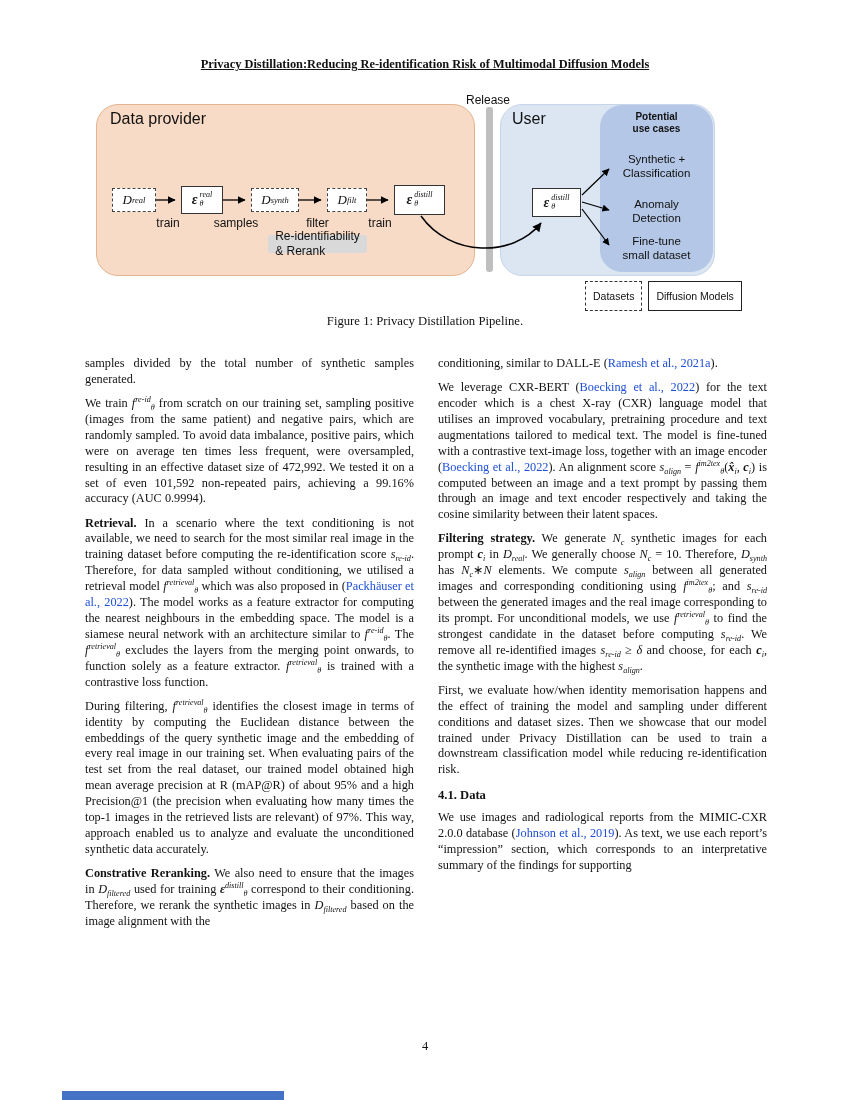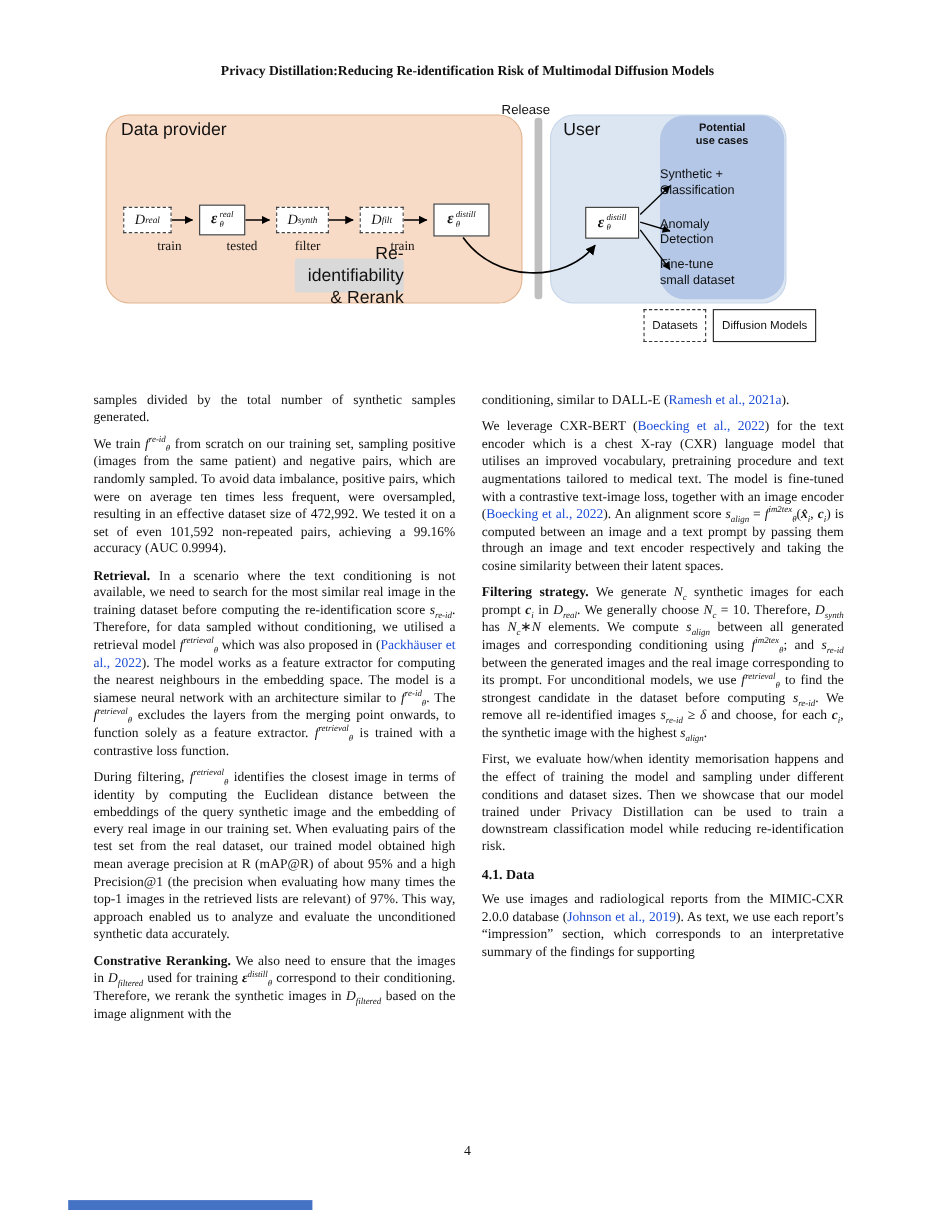--- a/index.html
+++ b/index.html
@@ -1,49 +1,49 @@
 <!DOCTYPE html>
 <html><head>
 <meta charset="utf-8">
 <style>
   html,body{margin:0;padding:0;background:#ffffff;}
   .page{position:relative;width:850px;height:1100px;background:#fff;
         font-family:"Liberation Serif",serif;color:#121212;overflow:hidden;}
 
   .running-head{position:absolute;top:57px;left:0;width:100%;text-align:center;
-                font-weight:bold;font-size:12.4px;}
+                font-weight:bold;font-size:12.4px;text-decoration:underline;}
 
   
   .figure{position:absolute;left:88px;top:95px;width:662px;height:208px;
           font-family:"Liberation Sans",sans-serif;color:#111;}
   .provider-box{position:absolute;left:8px;top:9px;width:377px;height:170px;
                 background:#f8dbc6;border:1px solid #e2b48f;border-radius:22px;}
   .user-box{position:absolute;left:412px;top:9px;width:213px;height:170px;
             background:#dce6f2;border:1px solid #c6d5ea;border-radius:22px;}
   .usecase-box{position:absolute;left:512px;top:10px;width:113px;height:167px;
                background:#b4c7e7;border-radius:22px;}
   .divider{position:absolute;left:398px;top:12px;width:7px;height:165px;
            background:#bfbfbf;border-radius:3px;}
-  .release{position:absolute;left:368px;top:-2px;width:64px;
+  .release{position:absolute;left:368px;top:-2px;width:64px;text-align:center;
            font-size:12px;}
   .provider-title{position:absolute;left:22px;top:15px;font-size:16px;}
   .user-title{position:absolute;left:424px;top:15px;font-size:16px;}
   .usecase-title{position:absolute;left:512px;top:16px;width:113px;text-align:center;
                  font-weight:bold;font-size:10px;line-height:1.18;white-space:pre-line;}
-  .uc-item{position:absolute;left:512px;width:113px;text-align:left;
+  .uc-item{position:absolute;left:512px;width:113px;text-align:center;
            font-size:11.5px;line-height:1.18;white-space:pre-line;}
   .uc-0{top:58px;} .uc-1{top:103px;} .uc-2{top:140px;}
-  .plabel{position:absolute;font-size:12px;text-align:left;font-family:Liberation Serif, serif;}
+  .plabel{position:absolute;font-size:12px;text-align:center;}
   .lab-train1{left:55px;width:50px;top:121px;}
   .lab-sample{left:118px;width:60px;top:121px;}
   .lab-filter{left:180px;width:99px;top:121px;}
   .lab-train2{left:267px;width:50px;top:121px;}
-  .filter-box{position:absolute;left:180px;top:140px;width:99px;height:31px;
+  .filter-box{position:absolute;left:180px;top:140px;width:99px;height:18px;
               background:#d9d9d9;border-radius:3px;display:flex;align-items:center;
-              justify-content:center;text-align:right;font-size:16px;line-height:1.25;
+              justify-content:center;text-align:left;font-size:12px;line-height:1.25;
               white-space:pre-line;}
   .fnode{position:absolute;background:#fff;display:flex;align-items:center;
          justify-content:center;font-family:"Liberation Serif",serif;
          font-style:italic;font-size:13px;box-sizing:border-box;}
   .dashed{border:1.3px dashed #444;}
   .solid{border:1.3px solid #333;}
   .ns{font-size:8.5px;line-height:0;font-style:italic;}
   .nb.eps{font-weight:bold;font-size:14px;}
   .stk{display:inline-flex;flex-direction:column;margin-left:2px;font-size:8px;
        line-height:1.1;align-items:flex-start;font-style:italic;}
@@ -140,39 +140,40 @@
     </div>
     <div class="fnode solid n-epsuser">
       <span class="nb eps">ε</span>
         <span class="stk">
           <span>distill</span>
           <span>θ</span>
         </span>
     </div>
 
     <div class="plabel lab-train1">train</div>
-    <div class="plabel lab-sample">tested</div>
+    <div class="plabel lab-sample">samples</div>
     <div class="plabel lab-filter">filter</div>
     <div class="plabel lab-train2">train</div>
     <div class="filter-box">Re-identifiability
 &amp; Rerank</div>
 
     <div class="uc-item uc-0">Synthetic +
 Classification</div>
     <div class="uc-item uc-1">Anomaly
 Detection</div>
     <div class="uc-item uc-2">Fine-tune
 small dataset</div>
 
     <div class="legend">
       <span class="leg-box leg-dashed">Datasets</span>
       <span class="leg-box leg-solid">Diffusion Models</span>
     </div>
   </div>
 
+  <div class="caption">Figure 1: Privacy Distillation Pipeline.</div>
 
   <div class="columns">
     <div class="col">
         <p class="para"><span>samples divided by the total number of synthetic samples generated.</span></p>
         <p class="para"><span>We train </span><span class="r-m">f</span><sup class="r-msup">re-id</sup><sub class="r-msub">θ</sub><span> from scratch on our training set, sampling positive (images from the same patient) and negative pairs, which are randomly sampled. To avoid data imbalance, positive pairs, which were on average ten times less frequent, were oversampled, resulting in an effective dataset size of 472,992. We tested it on a set of even 101,592 non-repeated pairs, achieving a 99.16% accuracy (AUC 0.9994).</span></p>
         <p class="para"><span class="r-b">Retrieval.</span><span> In a scenario where the text conditioning is not available, we need to search for the most similar real image in the training dataset before computing the re-identification score </span><span class="r-m">s</span><sub class="r-msub">re-id</sub><span>. Therefore, for data sampled without conditioning, we utilised a retrieval model </span><span class="r-m">f</span><sup class="r-msup">retrieval</sup><sub class="r-msub">θ</sub><span> which was also proposed in (</span><span class="r-l">Packhäuser et al., 2022</span><span>). The model works as a feature extractor for computing the nearest neighbours in the embedding space. The model is a siamese neural network with an architecture similar to </span><span class="r-m">f</span><sup class="r-msup">re-id</sup><sub class="r-msub">θ</sub><span>. The </span><span class="r-m">f</span><sup class="r-msup">retrieval</sup><sub class="r-msub">θ</sub><span> excludes the layers from the merging point onwards, to function solely as a feature extractor. </span><span class="r-m">f</span><sup class="r-msup">retrieval</sup><sub class="r-msub">θ</sub><span> is trained with a contrastive loss function.</span></p>
         <p class="para"><span>During filtering, </span><span class="r-m">f</span><sup class="r-msup">retrieval</sup><sub class="r-msub">θ</sub><span> identifies the closest image in terms of identity by computing the Euclidean distance between the embeddings of the query synthetic image and the embedding of every real image in our training set. When evaluating pairs of the test set from the real dataset, our trained model obtained high mean average precision at R (mAP@R) of about 95% and a high Precision@1 (the precision when evaluating how many times the top-1 images in the retrieved lists are relevant) of 97%. This way, approach enabled us to analyze and evaluate the unconditioned synthetic data accurately.</span></p>
         <p class="para"><span class="r-b">Constrative Reranking.</span><span> We also need to ensure that the images in </span><span class="r-m">D</span><sub class="r-msub">filtered</sub><span> used for training </span><span class="r-mb">ε</span><sup class="r-msup">distill</sup><sub class="r-msub">θ</sub><span> correspond to their conditioning. Therefore, we rerank the synthetic images in </span><span class="r-m">D</span><sub class="r-msub">filtered</sub><span> based on the image alignment with the</span></p>
       </div>
     <div class="col">

